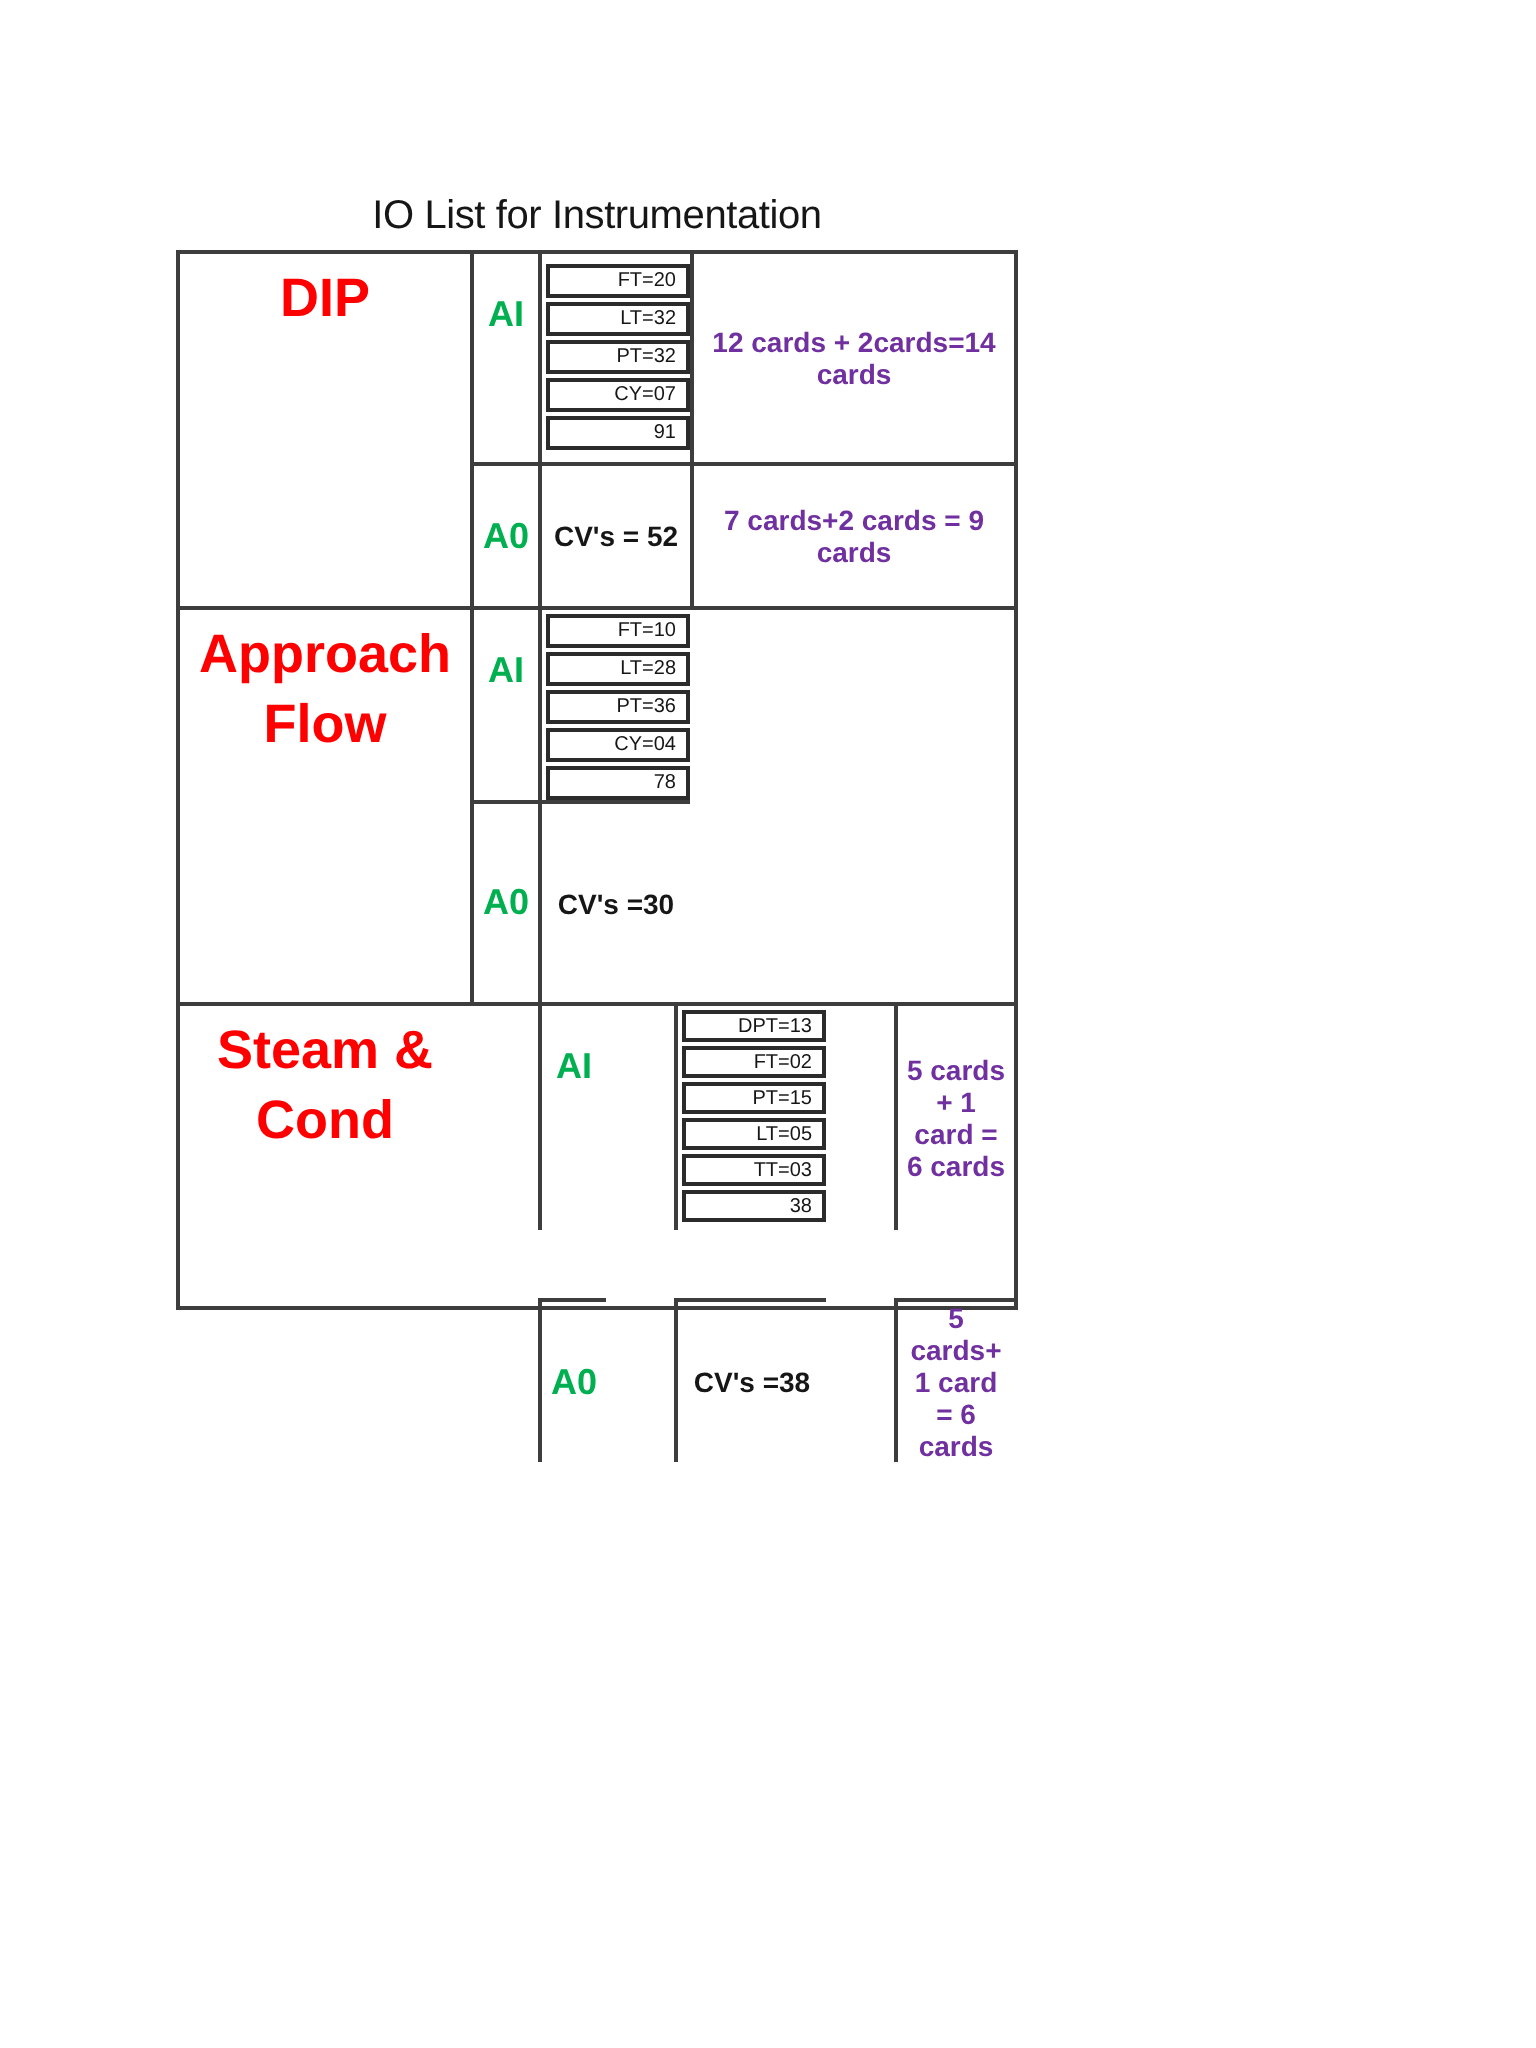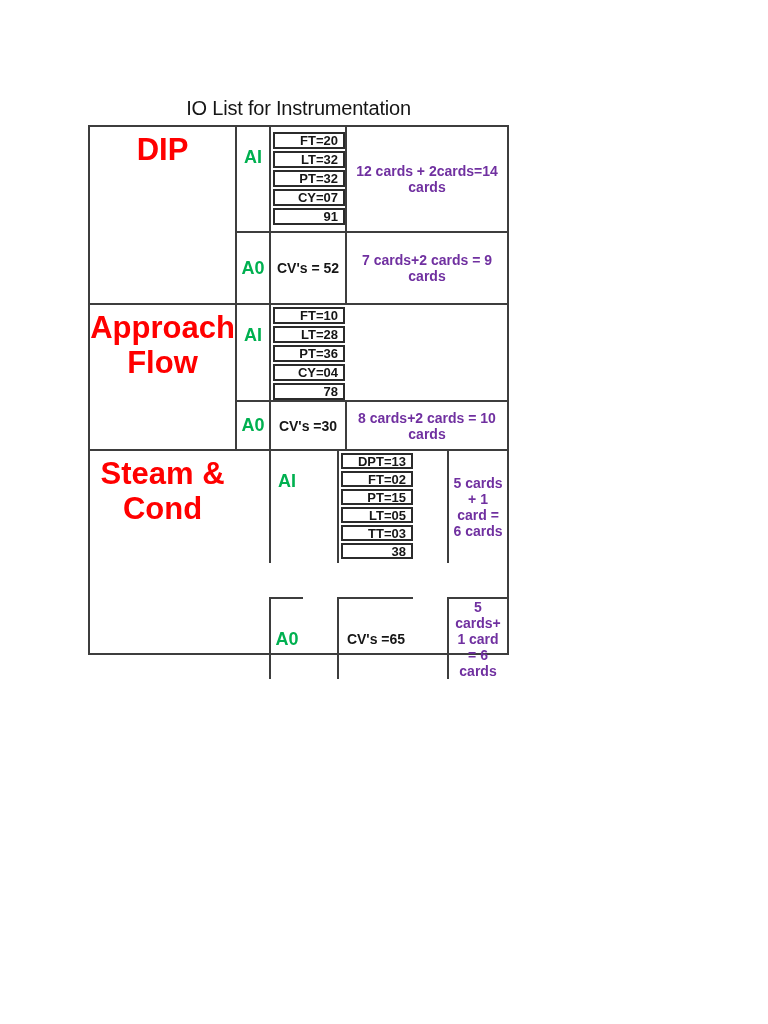--- a/index.html
+++ b/index.html
@@ -20,41 +20,41 @@
     position:absolute;left:88px;top:96px;width:421px;
     text-align:center;font-size:20px;line-height:24px;font-weight:400;
     color:var(--ink);letter-spacing:-0.2px;
   }
   .io-table{
     position:absolute;left:88px;top:125px;width:421px;height:530px;
     border:2px solid var(--grid-border);background:#fff;
   }
   .sec{display:grid;grid-template-columns:145px 34px 76px 1fr;}
   .sec-1{height:176px;grid-template-rows:104px 1fr;}
-  .sec-2{height:146px;grid-template-rows:95px 1fr;border-top:2px solid var(--grid-border);}
+  .sec-2{height:198px;grid-template-rows:95px 1fr;border-top:2px solid var(--grid-border);}
   .sec-3{height:181px;grid-template-rows:112px 1fr;border-top:2px solid var(--grid-border);gap:34px;}
   .name{
     grid-row:1/3;grid-column:1;
-    color:var(--section-red);font-weight:700;font-size:31px;line-height:35px;
+    color:var(--section-red);font-weight:700;font-size:27px;line-height:35px;
     text-align:center;padding-top:5px;
   }
   .col2{grid-column:2;border-left:2px solid var(--grid-border);}
   .col3{grid-column:3;border-left:2px solid var(--grid-border);}
   .col4{grid-column:4;border-left:2px solid var(--grid-border);}
   .row-ai{grid-row:1;}
   .row-ao{grid-row:2;border-top:2px solid var(--grid-border);}
   .iolabel{color:var(--type-green);font-weight:700;font-size:18px;text-align:center;}
   .ai-label{padding-top:20px;}
   .ao-label{display:flex;align-items:center;justify-content:center;}
   .items{display:flex;flex-direction:column;gap:2px;padding-top:5px;}
   .sec-2 .items,.sec-3 .items{padding-top:2px;}
   .box{
     margin-left:2px;border:2px solid var(--box-border);height:17px;
     display:flex;align-items:center;justify-content:flex-end;
-    padding-right:5px;font-size:13px;font-weight:700;color:var(--ink);
+    padding-right:5px;font-size:10px;font-weight:400;color:var(--ink);
     background:#fff;
   }
   .sec-3 .box{height:16px;}
   .cards{
     display:flex;align-items:center;justify-content:center;
     color:var(--cards-purple);font-weight:700;font-size:14px;
     text-align:center;padding:0 4px;
   }
   .cv{
     display:flex;align-items:center;justify-content:center;
@@ -95,36 +95,35 @@
     <div class="col2 row-ai iolabel ai-label">AI</div>
     <div class="col3 row-ai items">
       <div class="box">FT=10</div>
       <div class="box">LT=28</div>
       <div class="box">PT=36</div>
       <div class="box">CY=04</div>
       <div class="box">78</div>
     </div>
     <div class="col2 row-ao iolabel ao-label">A0</div>
     <div class="col3 row-ao cv">CV's =30</div>
-    <div class="col4 row-ao cards">8 cards+2 cards = 10 cards</div>
   </section>
 
   <section class="sec sec-3">
     <div class="name">
       <div>Steam &amp;</div>
       <div>Cond</div>
     </div>
     <div class="col2 row-ai iolabel ai-label">AI</div>
     <div class="col3 row-ai items">
       <div class="box">DPT=13</div>
       <div class="box">FT=02</div>
       <div class="box">PT=15</div>
       <div class="box">LT=05</div>
       <div class="box">TT=03</div>
       <div class="box">38</div>
     </div>
     <div class="col4 row-ai cards">5 cards + 1 card = 6 cards</div>
     <div class="col2 row-ao iolabel ao-label">A0</div>
-    <div class="col3 row-ao cv">CV's =65</div>
+    <div class="col3 row-ao cv">CV's =38</div>
     <div class="col4 row-ao cards">5 cards+ 1 card = 6 cards</div>
   </section>
 
 </div>
 
 </body></html>

